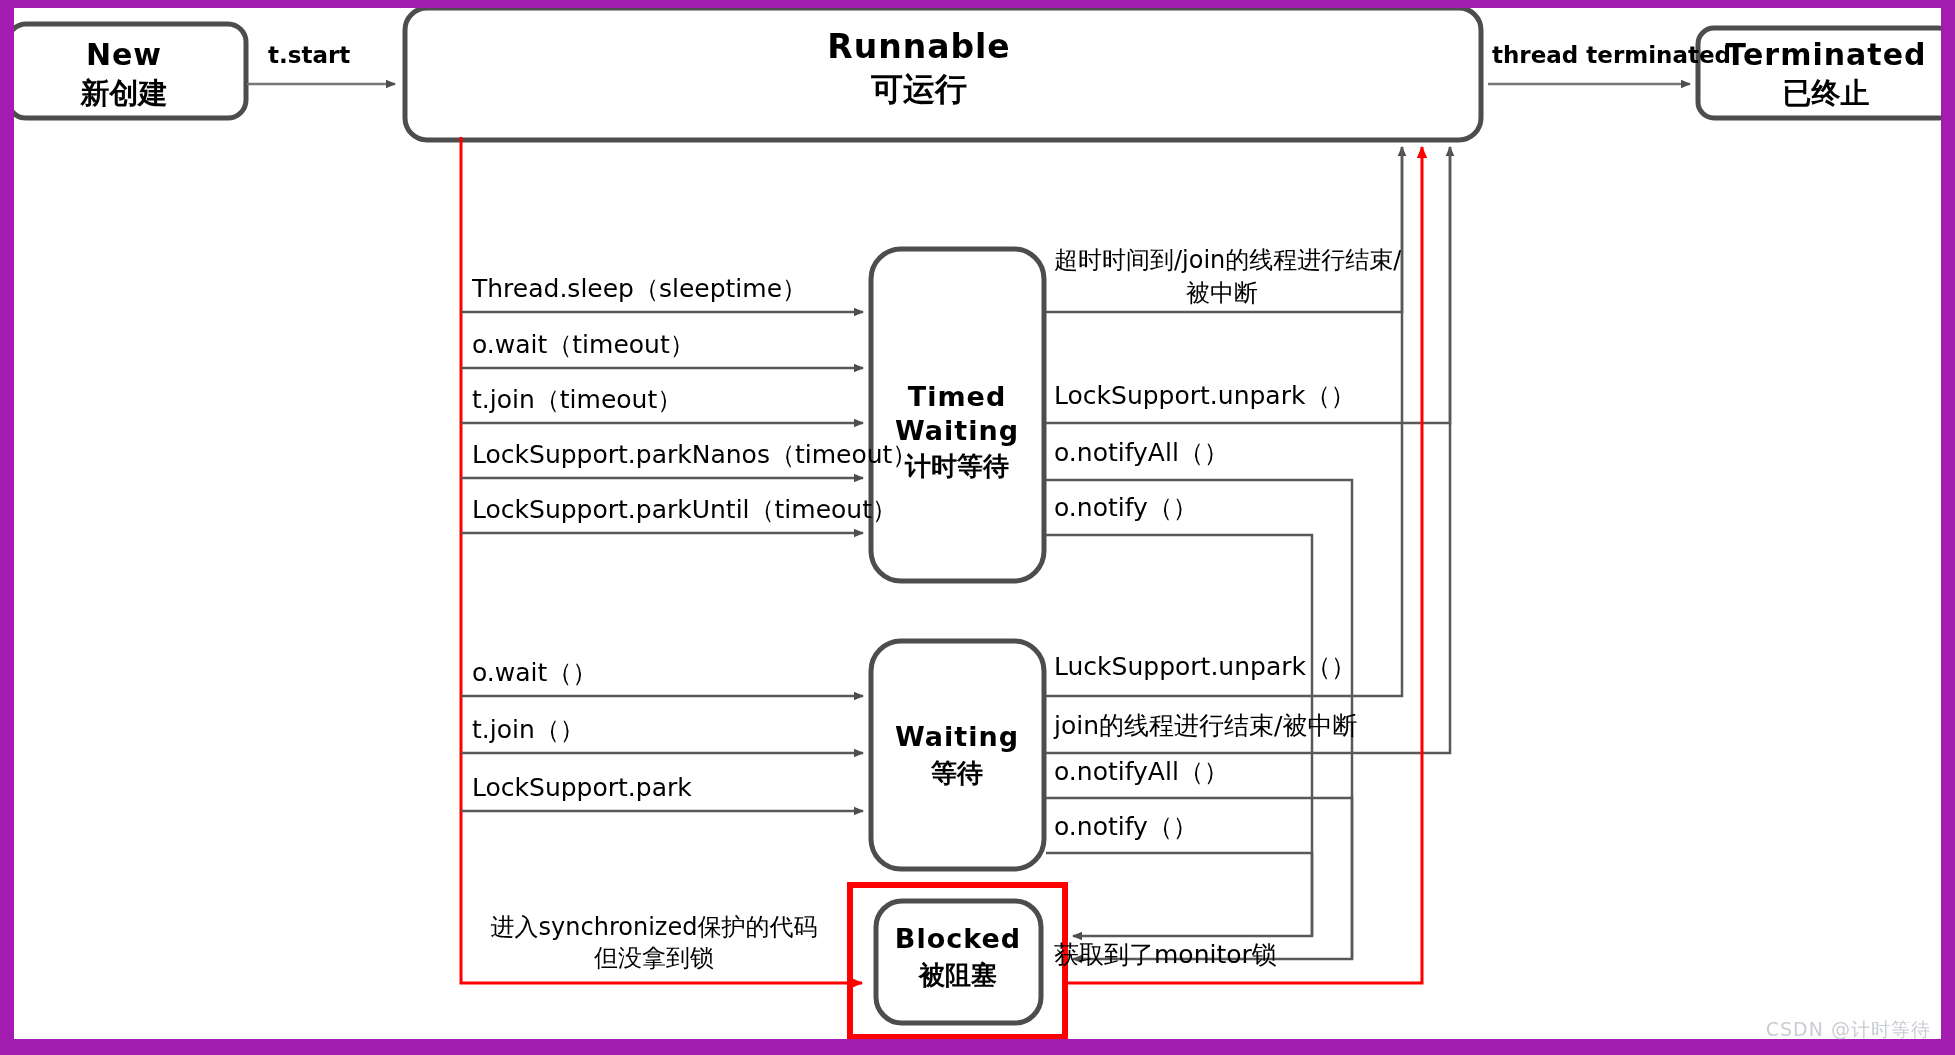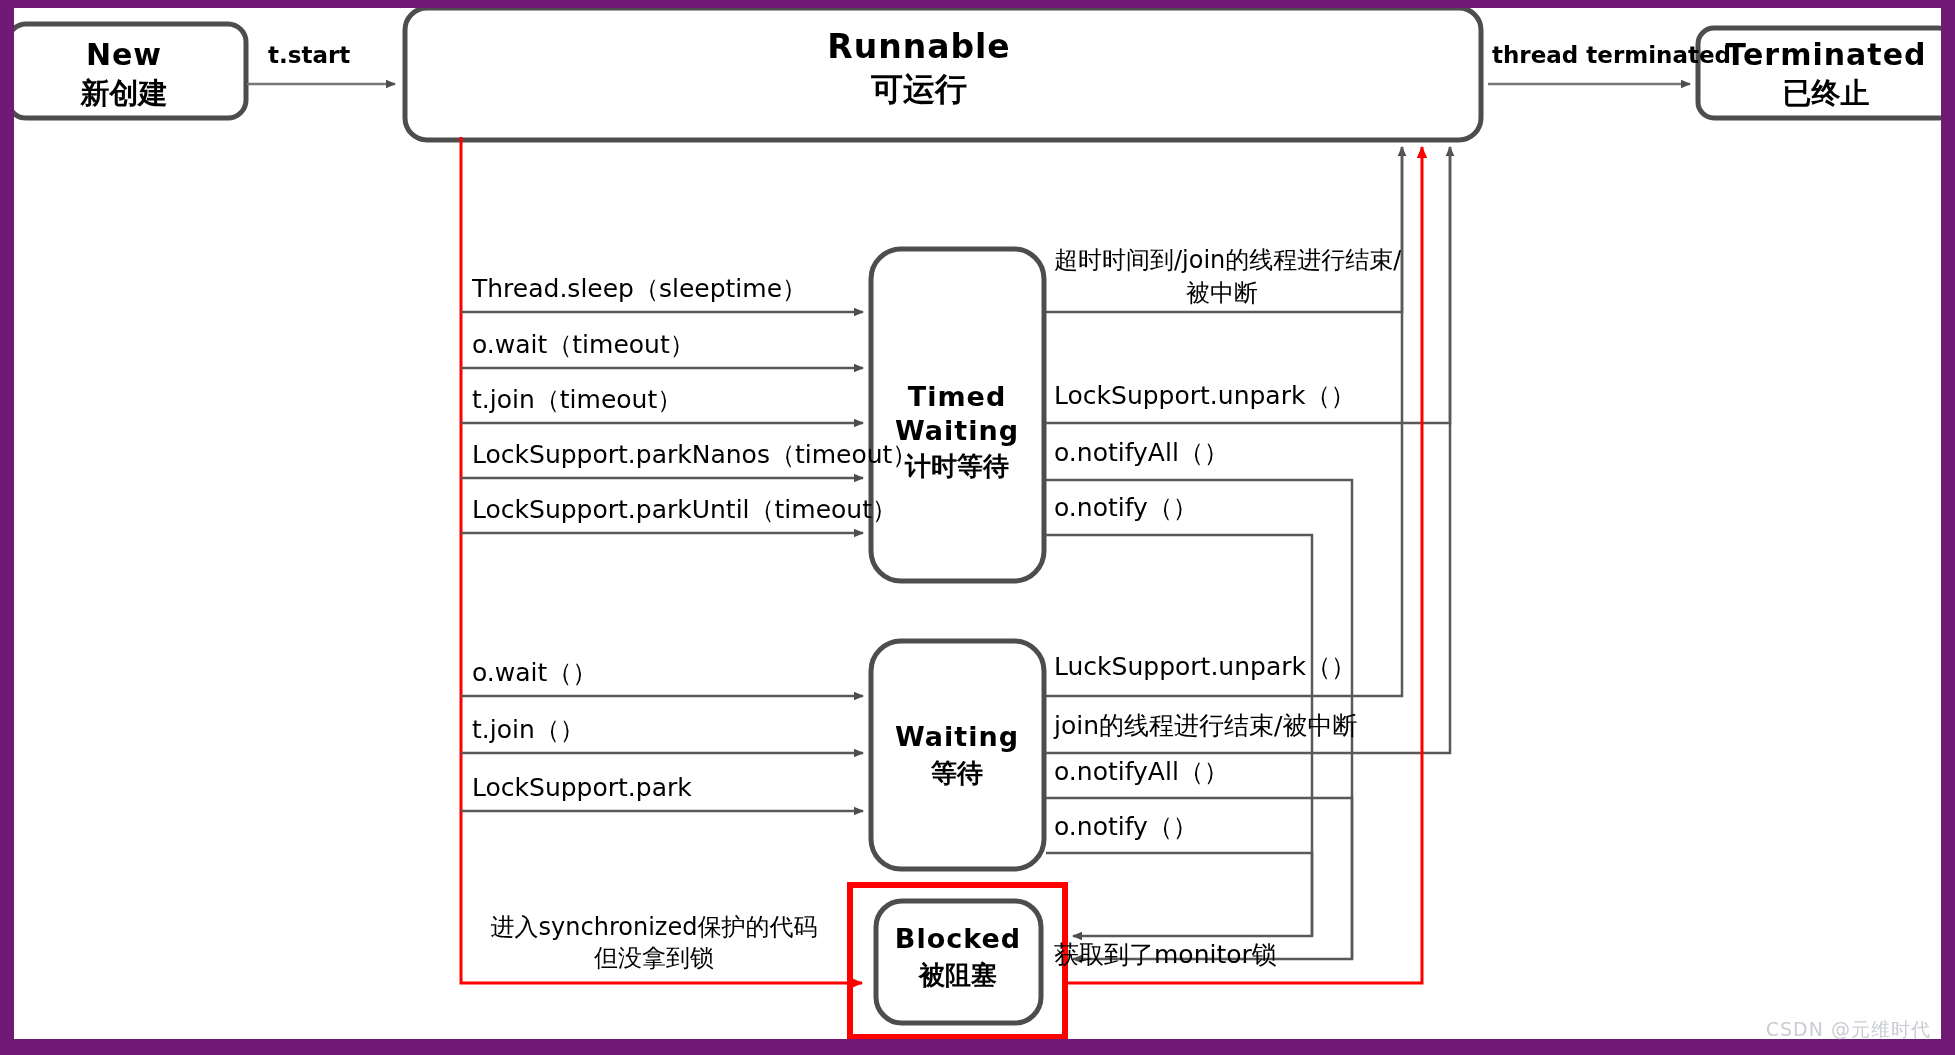--- a/index.html
+++ b/index.html
@@ -1,17 +1,17 @@
 <!DOCTYPE html>
 <html><head>
 <meta charset="utf-8">
 <style>
   html,body{margin:0;padding:0;background:#2b303b;}
   body{width:1955px;height:1055px;overflow:hidden;font-family:"Liberation Sans","DejaVu Sans",sans-serif;}
-  #stage{position:relative;width:1955px;height:1055px;background:#701a75;}
+  #stage{position:relative;width:1955px;height:1055px;background:#a21caf;}
   #canvas{position:absolute;left:14px;top:8px;width:1927px;height:1031px;background:#ffffff;overflow:hidden;}
   svg{display:block;}
   .nodeLabelEn{font-family:"DejaVu Sans","Liberation Sans",sans-serif;font-weight:bold;letter-spacing:1px;}
   .nodeLabelZh{font-family:"DejaVu Sans","Liberation Sans",sans-serif;font-weight:bold;}
   .edgeLabel{font-family:"DejaVu Sans","Liberation Sans",sans-serif;font-weight:normal;}
   .edgeLabelBold{font-family:"DejaVu Sans","Liberation Sans",sans-serif;font-weight:bold;}
   .wm{position:absolute;right:24px;bottom:12px;color:#c9ccd2;font-size:19px;font-family:"DejaVu Sans","Liberation Sans",sans-serif;letter-spacing:1px;}
 </style>
 </head>
 <body>
@@ -142,14 +142,14 @@
       </g>
 
       <g>
         <path d="M1051,975 L1408,975 L1408,139" fill="none" stroke="#ff0000" stroke-width="3" marker-end="url(#arrRed)"></path>
         <text class="edgeLabel" x="1040" y="955" font-size="25" fill="#000">获取到了monitor锁</text>
       </g>
 
     </svg>
   </div>
 
-  <div class="wm">CSDN @元维时代</div>
+  <div class="wm">CSDN @计时等待</div>
 </div>
 
 </body></html>

